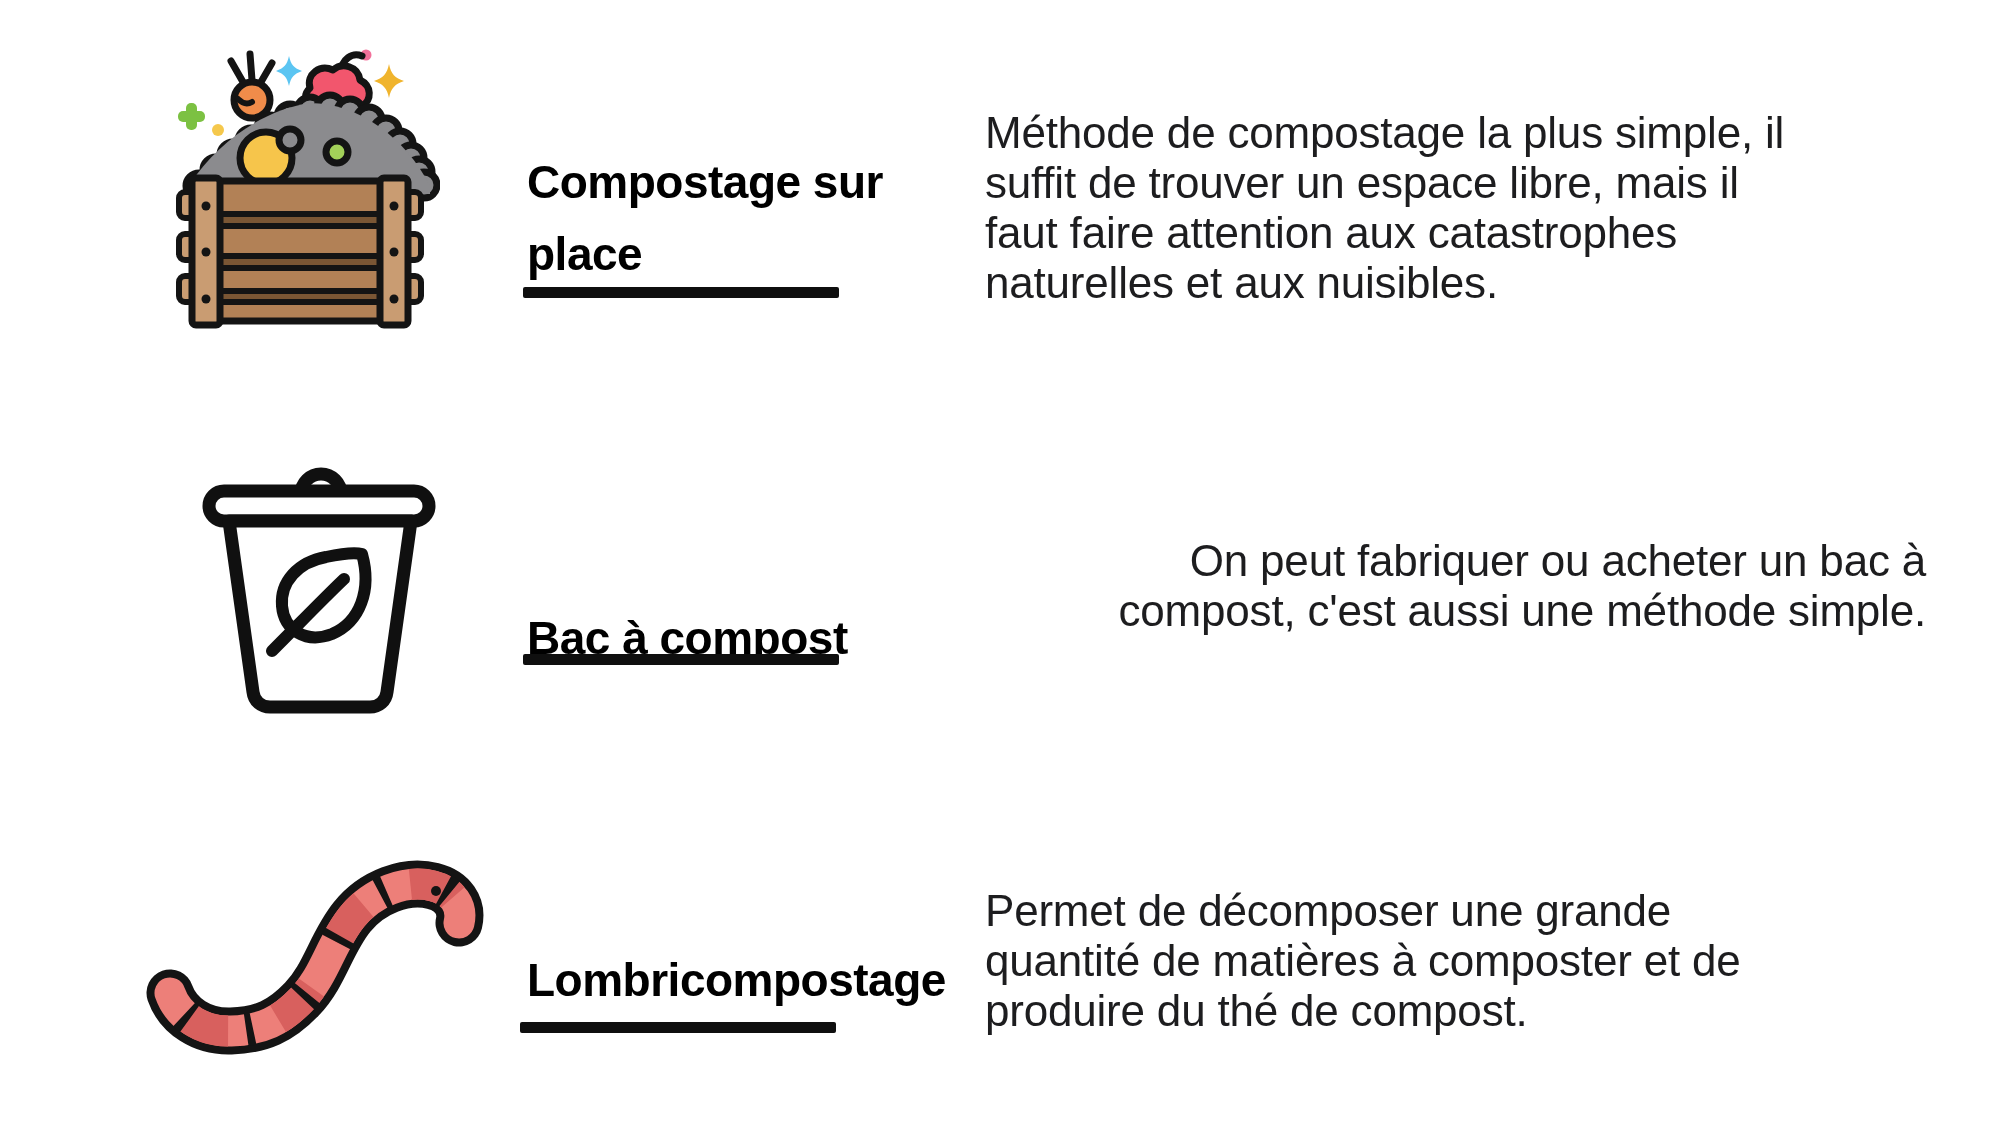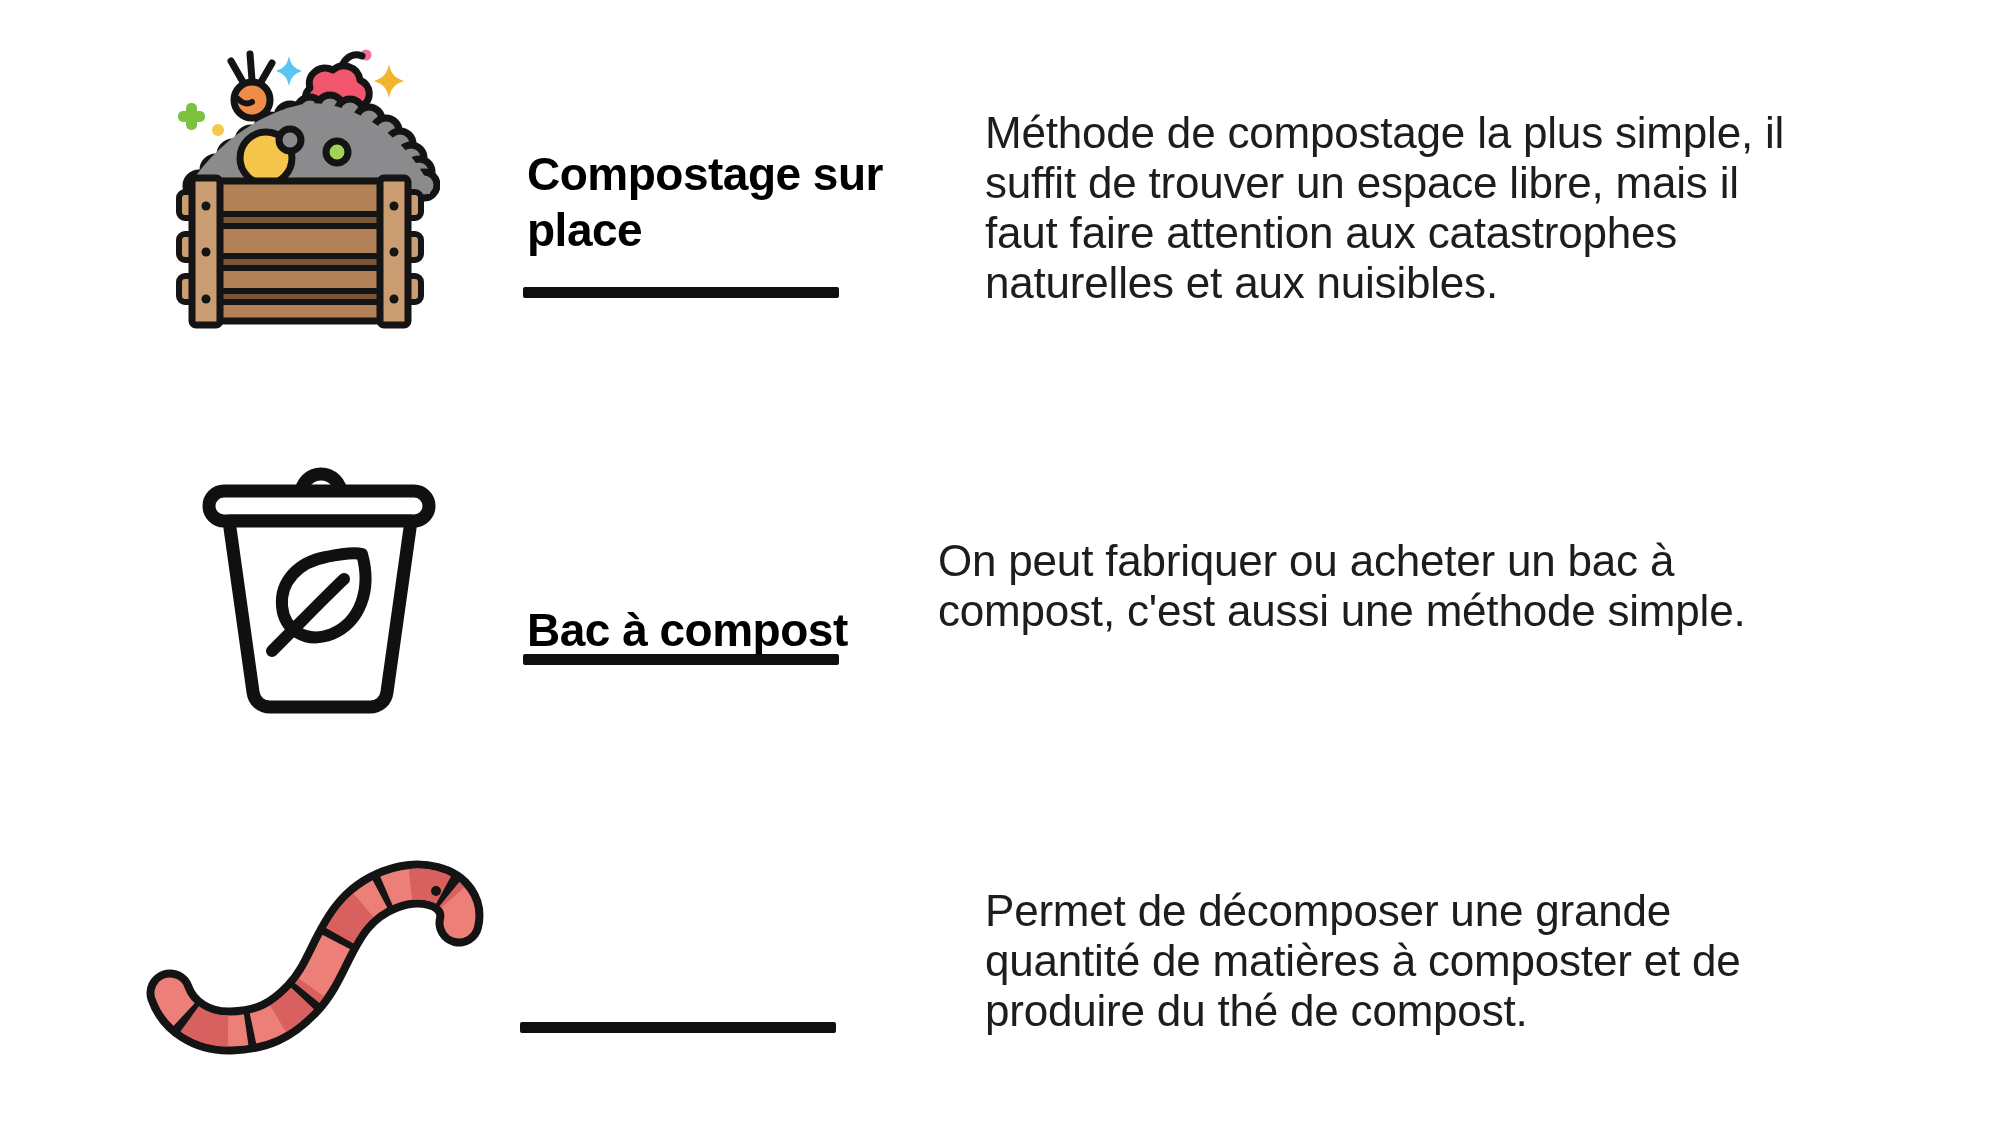--- a/index.html
+++ b/index.html
@@ -2,38 +2,38 @@
 <html><head>
 <meta charset="utf-8">
 <style>
   html,body{margin:0;padding:0;background:#ffffff;}
   .canvas{
     position:relative;width:2000px;height:1125px;background:#ffffff;
     font-family:"Liberation Sans", sans-serif;overflow:hidden;
   }
   .icon{position:absolute;}
   .title{
-    position:absolute;font-weight:700;font-size:46px;line-height:56px;
+    position:absolute;font-weight:700;font-size:46px;line-height:72px;
     color:#000;letter-spacing:-0.5px;width:440px;
   }
   .desc{
     position:absolute;font-size:44px;line-height:50px;color:#1d1d1f;
     white-space:pre-line;width:920px;letter-spacing:-0.2px;
   }
   .rule{position:absolute;background:#0f0f0f;height:11px;border-radius:2px;}
   
   #icon-1{left:140px;top:15px;}
   #title-1{left:527px;top:146px;}
   #rule-1{left:523px;top:287px;width:316px;}
   #desc-1{left:985px;top:108px;}
   
   #icon-2{left:180px;top:440px;}
   #title-2{left:527px;top:582px;margin-top:20px;}
   #rule-2{left:523px;top:654px;width:316px;}
-  #desc-2{left:938px;top:536px;}
+  #desc-2{left:1006px;top:536px;text-align:right;}
   
   #icon-3{left:138px;top:853px;}
   #title-3{left:527px;top:944px;}
   #rule-3{left:520px;top:1022px;width:316px;}
   #desc-3{left:985px;top:886px;}
 </style>
 </head>
 <body>
 
 <div class="canvas">
@@ -146,18 +146,19 @@
   <svg id="icon-3" class="icon" width="352" height="210" viewBox="138 853 352 210">
     <g fill="none">
       <path stroke="#141414" stroke-width="47" stroke-linecap="round" d="M 170,993 C 178,1016 202,1032 231,1031 C 262,1030 281,1021 302,999 C 325,975 331,943 352,917 C 372,892 406,879 433,886 C 453,891 463,906 459,923"></path>
       <path stroke-width="31" stroke-linecap="round" d="M 170,993 C 178,1016 202,1032 231,1031 C 262,1030 281,1021 302,999 C 325,975 331,943 352,917 C 372,892 406,879 433,886 C 453,891 463,906 459,923" stroke="#ed7f79"></path>
       <path stroke-width="31" stroke-dasharray="46 52" stroke-dashoffset="70" d="M 170,993 C 178,1016 202,1032 231,1031 C 262,1030 281,1021 302,999 C 325,975 331,943 352,917 C 372,892 406,879 433,886 C 453,891 463,906 459,923" stroke="#d8605e"></path>
       <path stroke="#141414" stroke-width="33" stroke-dasharray="7 59" stroke-dashoffset="40" d="M 170,993 C 178,1016 202,1032 231,1031 C 262,1030 281,1021 302,999 C 325,975 331,943 352,917 C 372,892 406,879 433,886 C 453,891 463,906 459,923"></path>
       <circle cx="436" cy="891" r="5" fill="#141414"></circle>
     </g>
   </svg>
 
+  <div id="title-3" class="title">Lombricompostage</div>
   <div id="rule-3" class="rule"></div>
   <div id="desc-3" class="desc">Permet de décomposer une grande
 quantité de matières à composter et de
 produire du thé de compost.</div>
 
 </div>
 
 </body></html>

